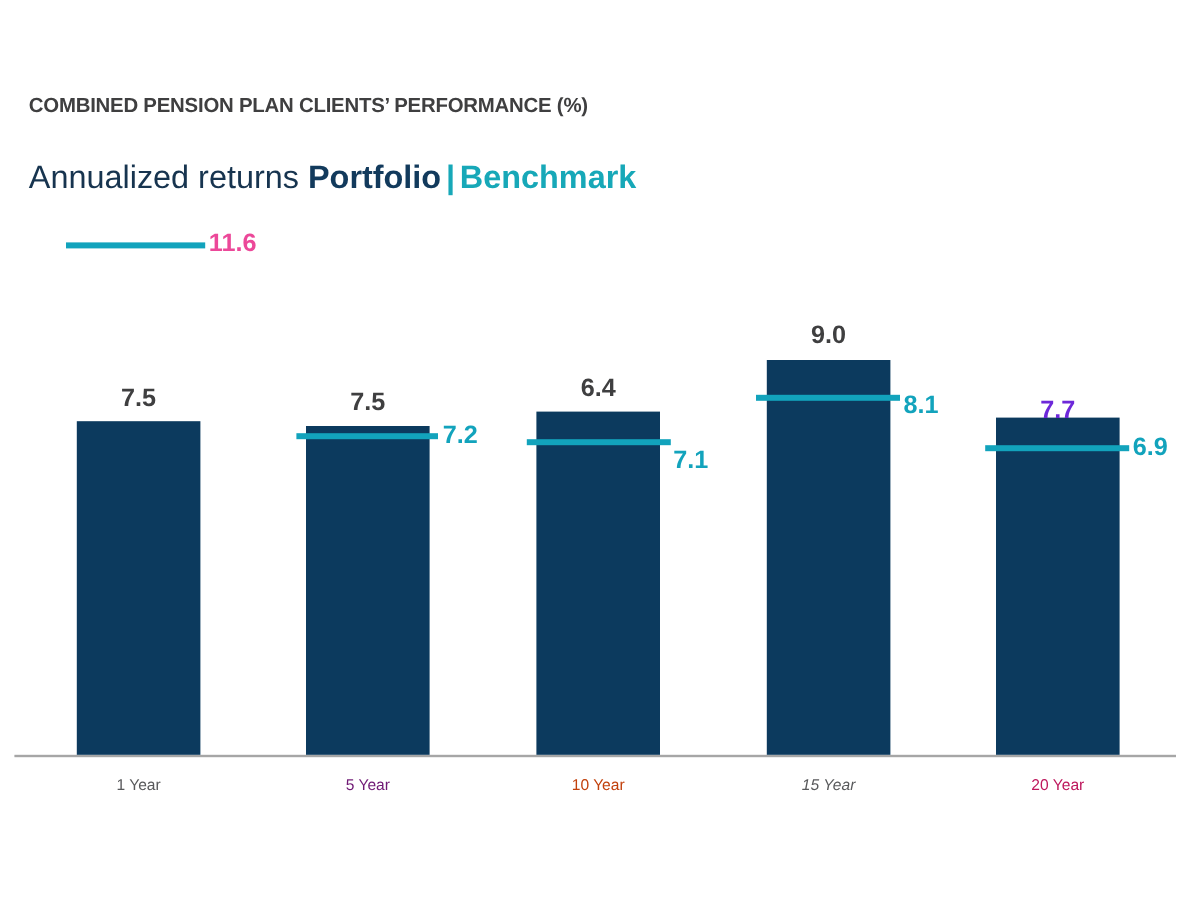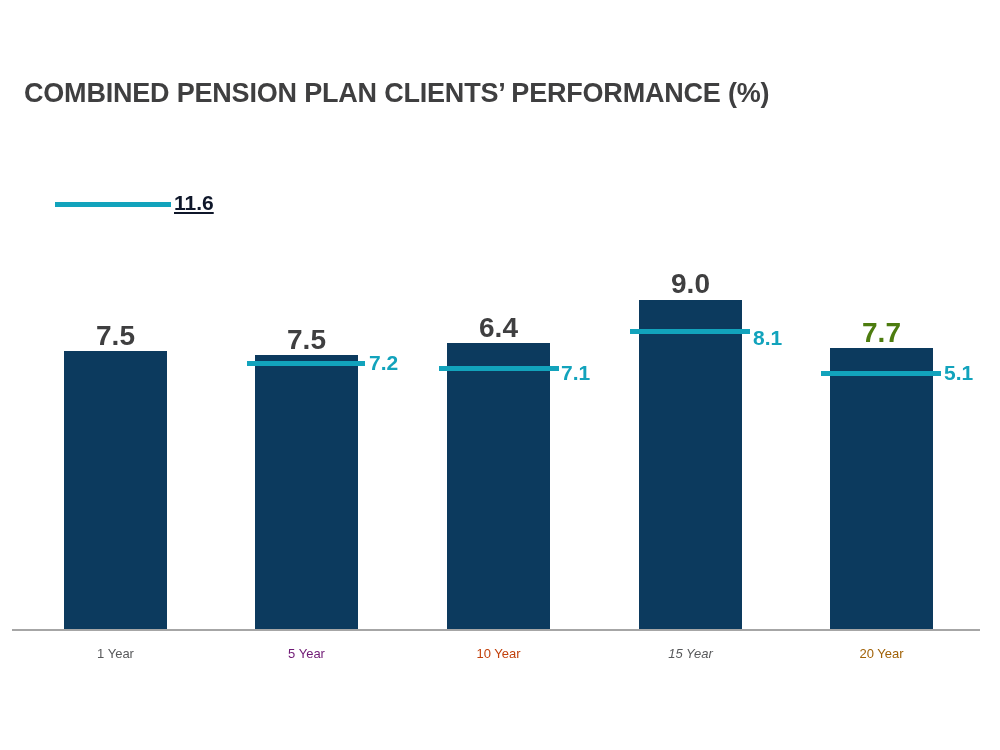--- a/index.html
+++ b/index.html
@@ -18,21 +18,21 @@
     height: 750px;
     background: #ffffff;
     overflow: hidden;
   }
 
   
   .title {
     position: absolute;
     left: 24px;
     top: 78px;
-    font-size: 27px;
+    font-size: 17px;
     font-weight: bold;
     letter-spacing: -0.2px;
     color: #3f3f40;
     white-space: nowrap;
   }
   .subtitle {
     position: absolute;
     left: 24px;
     top: 131px;
     font-size: 27px;
@@ -74,21 +74,21 @@
     height: 2px;
     background: #a6a6a6;
   }
 
   .bar {
     position: absolute;
     background: #0c3a5e;
   }
   .bar-value {
     position: absolute;
-    font-size: 28px;
+    font-size: 21px;
     font-weight: bold;
     color: #2f2f2f;
     text-align: center;
     white-space: nowrap;
   }
 
   .bench-line {
     position: absolute;
     height: 5px;
     background: #12a3bc;
@@ -110,49 +110,53 @@
     white-space: nowrap;
   }
 </style>
 </head>
 <body>
 
 <div id="slide">
 
   <div class="title">COMBINED PENSION PLAN CLIENTS’ PERFORMANCE (%)</div>
 
+  <div class="subtitle">
+    <span class="sub-plain">Annualized returns</span>
+    <span class="sub-portfolio">Portfolio</span><span class="sub-sep">|</span><span class="sub-benchmark">Benchmark</span>
+  </div>
 
   <div class="plot">
 
     <div class="axis-line" style="top: 629px; background: rgb(166, 166, 166);"></div>
 
     <div class="bar" style="left: 64px; top: 351px; width: 103px; height: 278px; background: rgb(12, 58, 94);"></div>
     <div class="bar" style="left: 255px; top: 355px; width: 103px; height: 274px; background: rgb(12, 58, 94);"></div>
     <div class="bar" style="left: 447px; top: 343px; width: 103px; height: 286px; background: rgb(12, 58, 94);"></div>
     <div class="bar" style="left: 639px; top: 300px; width: 103px; height: 329px; background: rgb(12, 58, 94);"></div>
     <div class="bar" style="left: 830px; top: 348px; width: 103px; height: 281px; background: rgb(12, 58, 94);"></div>
 
     <div class="bar-value" style="left: 64px; top: 320px; width: 103px; color: rgb(63, 63, 64);">7.5</div>
     <div class="bar-value" style="left: 255px; top: 324px; width: 103px; color: rgb(63, 63, 64);">7.5</div>
     <div class="bar-value" style="left: 447px; top: 312px; width: 103px; color: rgb(63, 63, 64);">6.4</div>
     <div class="bar-value" style="left: 639px; top: 268px; width: 103px; color: rgb(63, 63, 64);">9.0</div>
-    <div class="bar-value" style="left: 830px; top: 317px; width: 103px; color: #4d7c0f;">7.7</div>
+    <div class="bar-value" style="left: 830px; top: 330px; width: 103px; color: #6d28d9;">7.7</div>
 
     <div class="bench-line" style="left: 55px; top: 202px; width: 116px; background: rgb(18, 163, 188);"></div>
     <div class="bench-line" style="left: 247px; top: 361px; width: 118px; background: rgb(18, 163, 188);"></div>
     <div class="bench-line" style="left: 439px; top: 366px; width: 120px; background: rgb(18, 163, 188);"></div>
     <div class="bench-line" style="left: 630px; top: 329px; width: 120px; background: rgb(18, 163, 188);"></div>
     <div class="bench-line" style="left: 821px; top: 371px; width: 120px; background: rgb(18, 163, 188);"></div>
 
-    <div class="bench-value" style="left: 174px; top: 191px; color: #0f172a; text-decoration: underline;">11.6</div>
+    <div class="bench-value" style="left: 174px; top: 191px; color: #ec4899;">11.6</div>
     <div class="bench-value" style="left: 369px; top: 351px; color: rgb(18, 163, 188); text-align: center;">7.2</div>
-    <div class="bench-value" style="left: 561px; top: 361px; color: rgb(18, 163, 188);">7.1</div>
+    <div class="bench-value" style="left: 561px; top: 372px; color: rgb(18, 163, 188);">7.1</div>
     <div class="bench-value" style="left: 753px; top: 326px; color: rgb(18, 163, 188); text-align: right;">8.1</div>
-    <div class="bench-value" style="left: 944px; top: 361px; color: rgb(18, 163, 188);">5.1</div>
+    <div class="bench-value" style="left: 944px; top: 361px; color: rgb(18, 163, 188);">6.9</div>
 
     <div class="cat-label" style="left: 64px; width: 103px; color: rgb(88, 89, 91);">1 Year</div>
     <div class="cat-label" style="left: 255px; width: 103px; color: #701a75;">5 Year</div>
     <div class="cat-label" style="left: 447px; width: 103px; color: #c2410c;">10 Year</div>
     <div class="cat-label" style="left: 639px; width: 103px; color: rgb(88, 89, 91); font-style: italic;">15 Year</div>
-    <div class="cat-label" style="left: 830px; width: 103px; color: #a16207;">20 Year</div>
+    <div class="cat-label" style="left: 830px; width: 103px; color: #be185d;">20 Year</div>
 
   </div>
 </div>
 
 </body></html>

